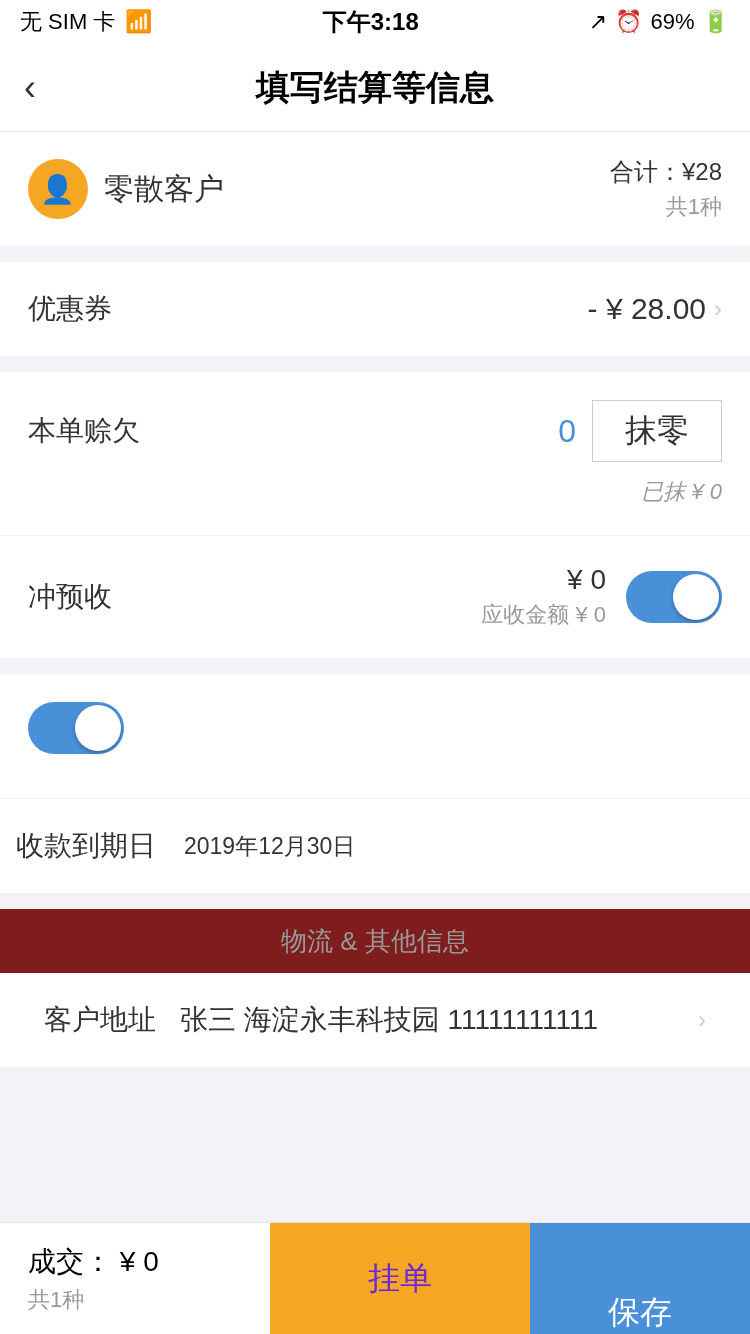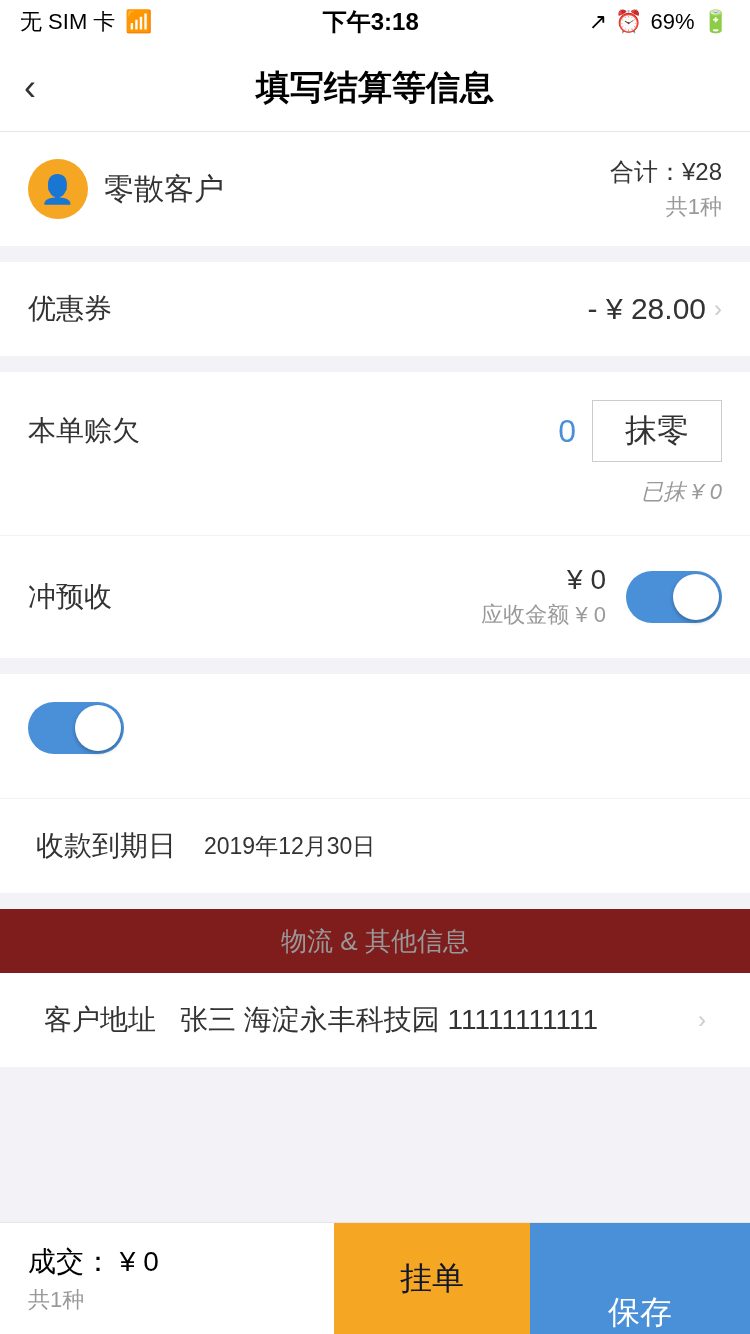--- a/index.html
+++ b/index.html
@@ -223,21 +223,21 @@
       margin-bottom: 16px;
       padding: 28px 28px;
       display: flex;
       align-items: center;
       justify-content: space-between;
     }
 
     
     .duedate-row {
       background: #fff;
-      padding: 28px 36px;
+      padding: 28px 16px;
       display: flex;
       align-items: center;
       gap: 28px;
       border-top: 1px solid #f2f2f7;
     }
     .duedate-label {
       font-size: 28px;
       color: #333;
     }
     .duedate-value {
@@ -301,28 +301,28 @@
     .bottom-info {
       flex: 1;
       padding: 0 28px;
     }
     .bottom-count {
       font-size: 22px;
       color: #999;
       margin-top: 4px;
     }
     .btn-hang {
-      width: 196px;
+      width: 260px;
       height: 112px;
       background: #f5a623;
       display: flex;
       align-items: center;
       justify-content: center;
       font-size: 32px;
-      color: #0f172a;
+      color: #6d28d9;
       cursor: pointer;
       font-weight: 500;
     }
     .btn-save {
       width: 220px;
       height: 112px;
       background: #4a90d9;
       display: flex;
       align-items: flex-end;
       justify-content: center;

